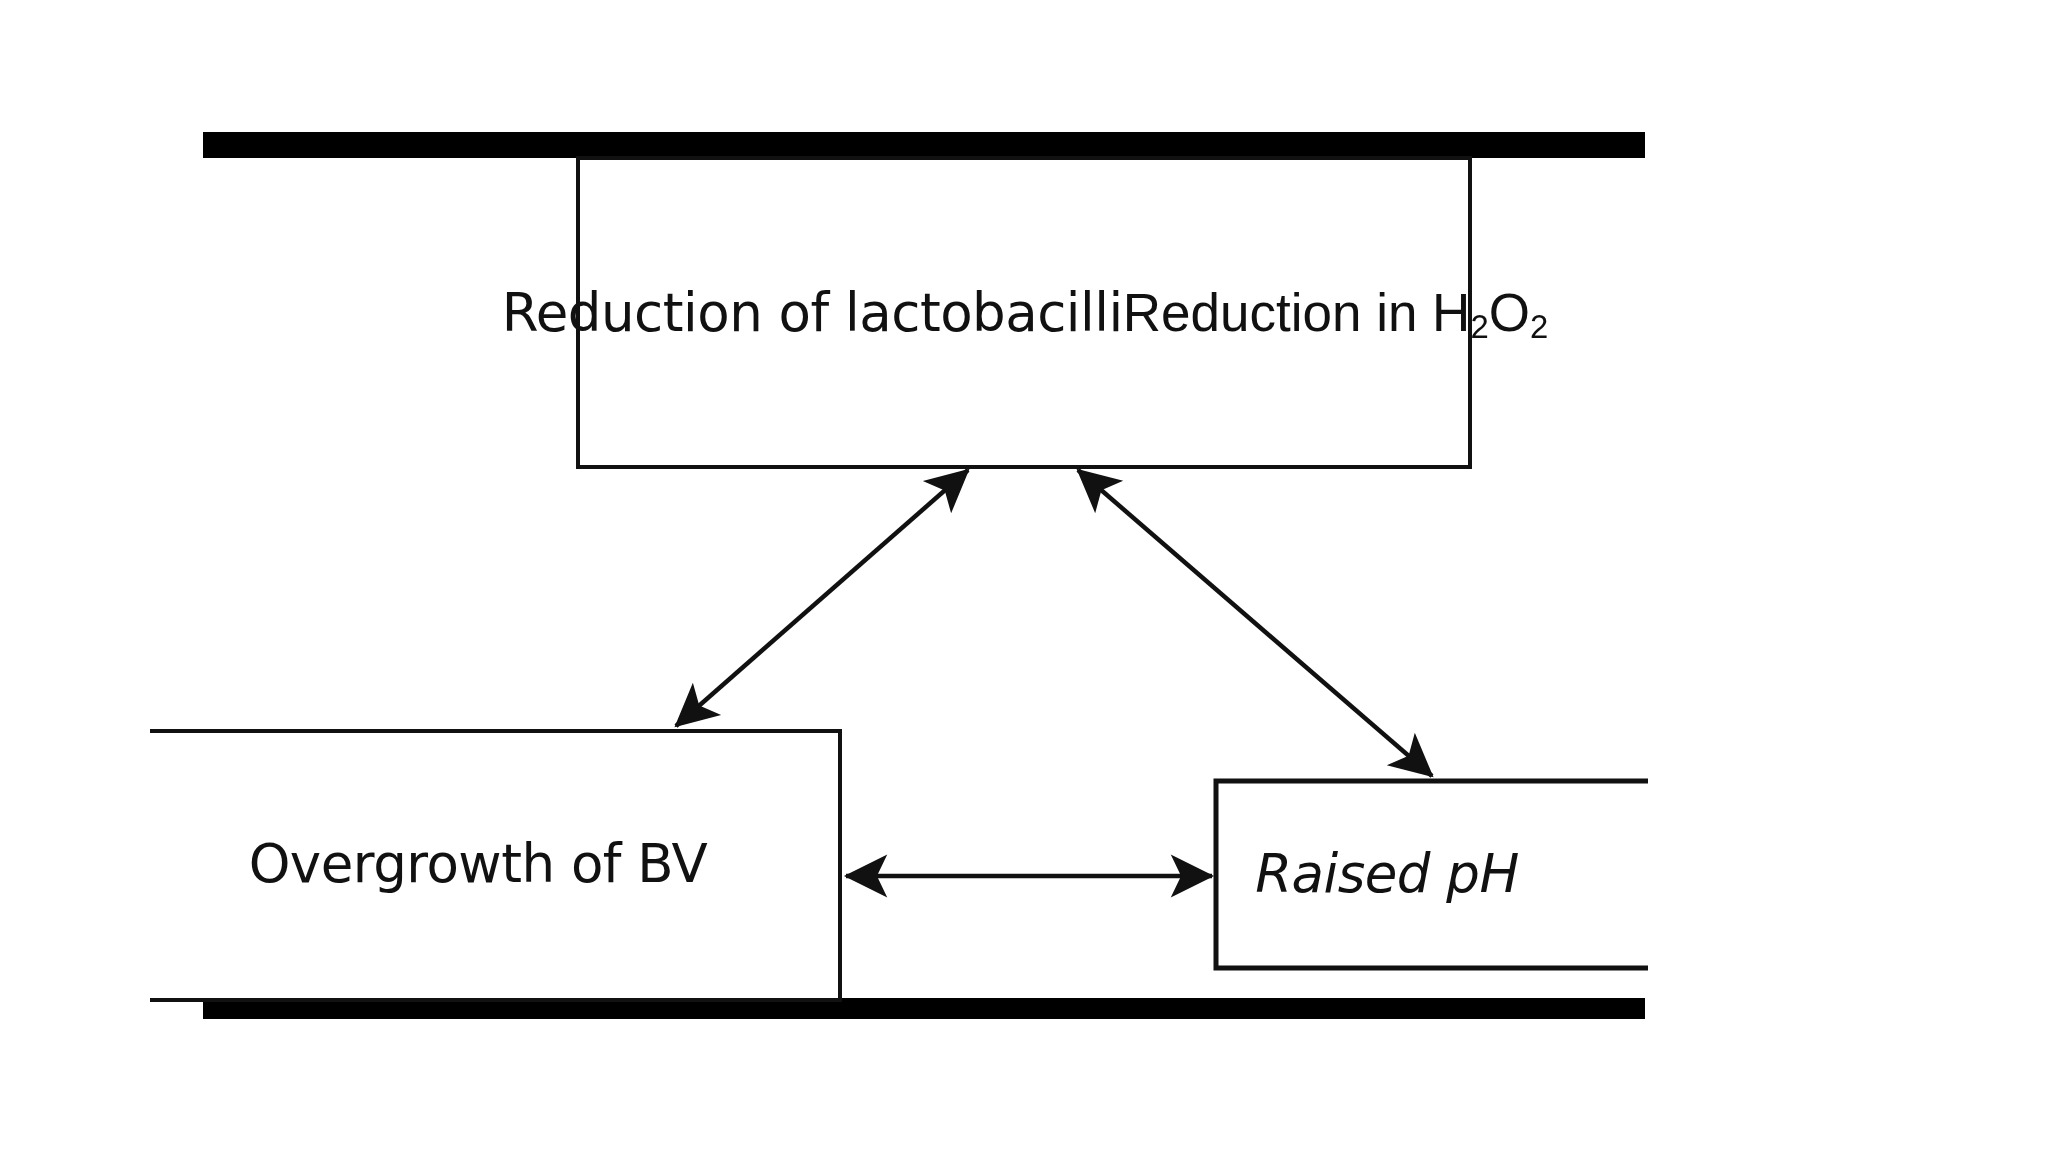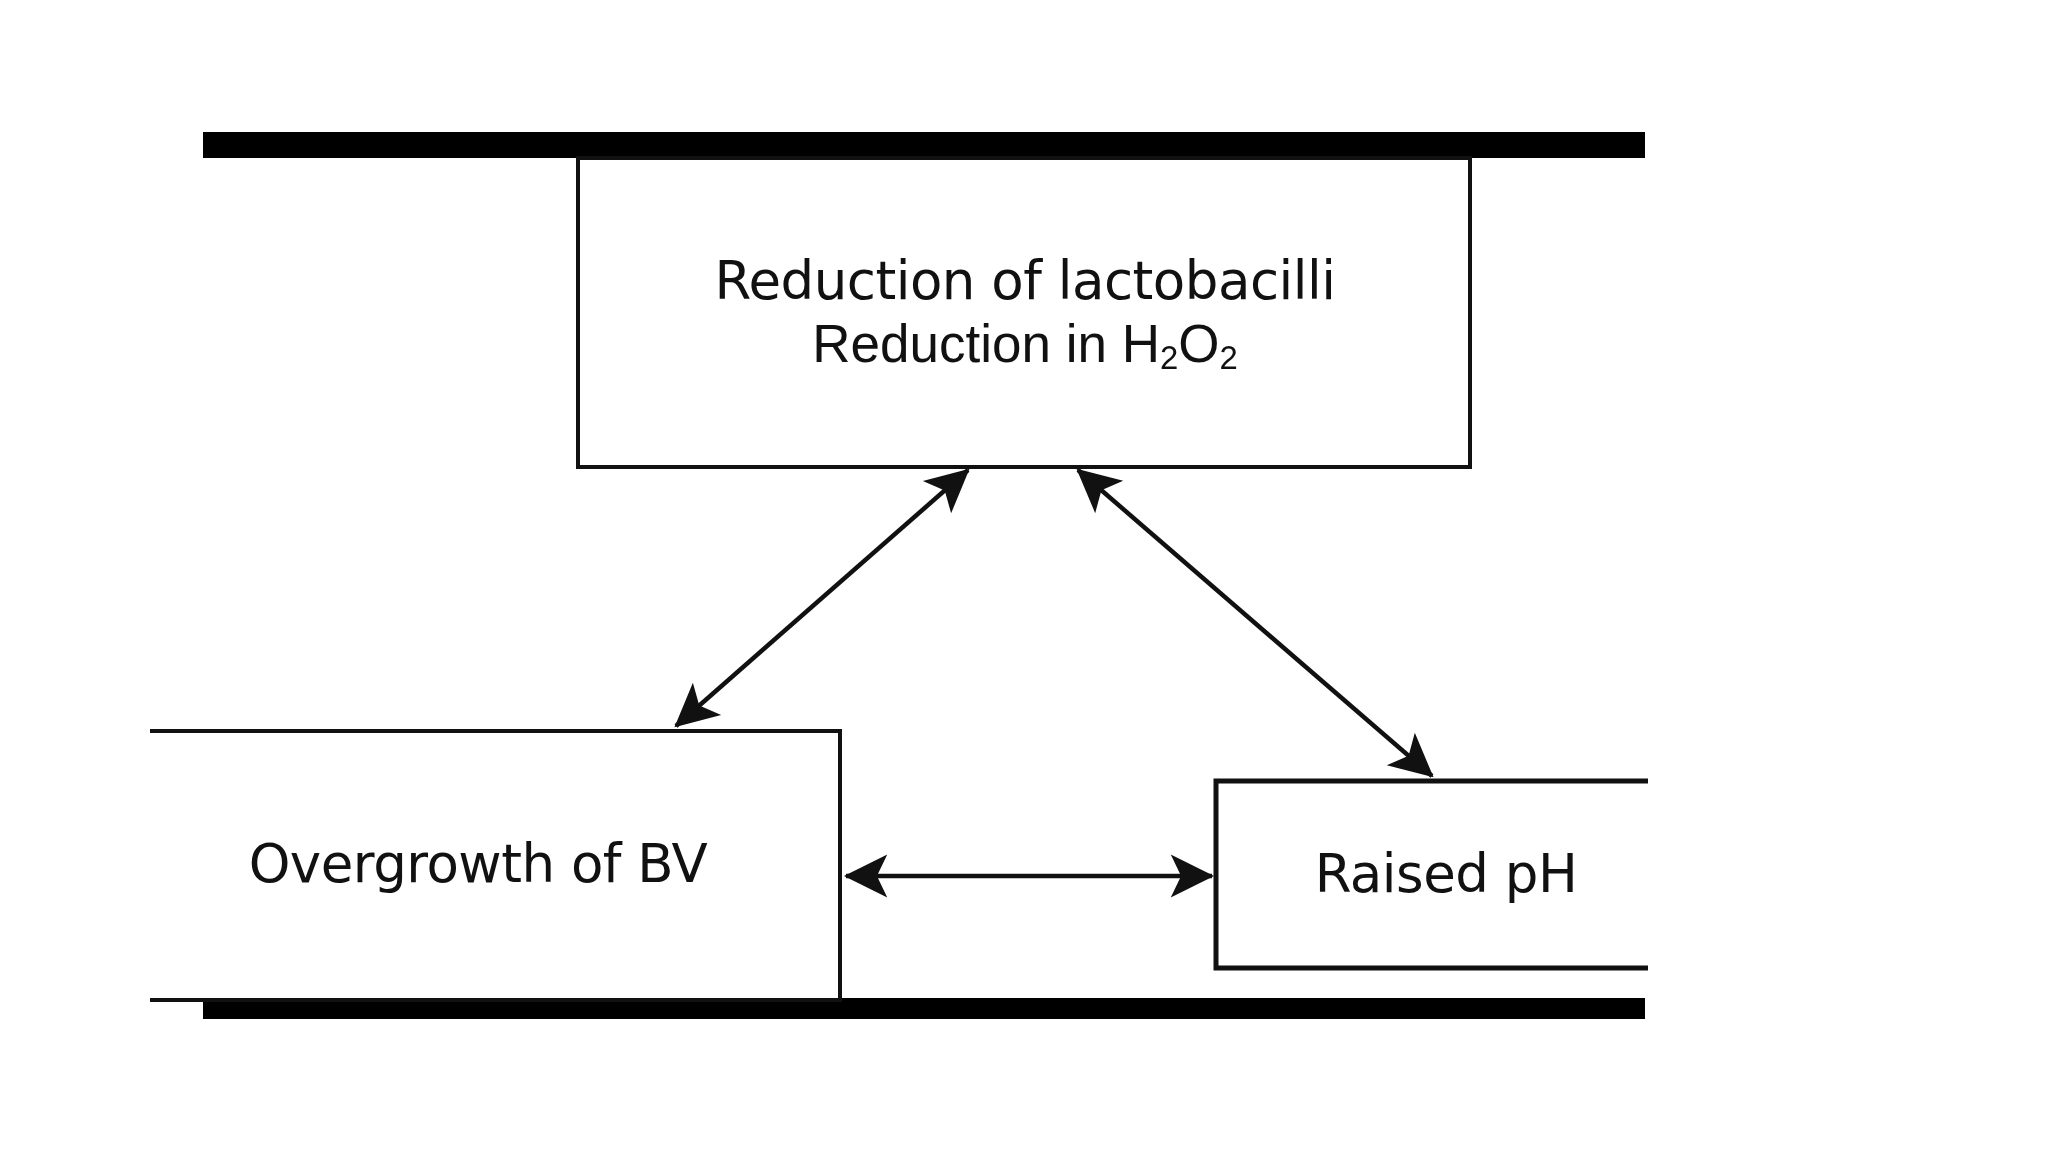--- a/index.html
+++ b/index.html
@@ -29,21 +29,21 @@
     top: 0;
     width: 2048px;
     height: 1152px;
     display: block;
   }
 
   
   .box-text {
     position: absolute;
     display: flex;
-    flex-direction: column;
+    flex-direction: row;
     align-items: center;
     justify-content: center;
     text-align: center;
     color: #111111;
     font-family: "DejaVu Sans", "Liberation Sans", sans-serif;
     font-weight: 400;
     letter-spacing: -0.5px;
     line-height: 1.18;
     white-space: nowrap;
     -webkit-font-smoothing: antialiased;
@@ -59,25 +59,26 @@
 
   #left-box-text {
     left: 134px;
     top: 731px;
     width: 688px;
     height: 266px;
     font-size: 53px;
   }
 
   #right-box-text {
-    left: 1232px;
+    left: 1173px;
     top: 782px;
     width: 428px;
     height: 185px;
     font-size: 53px;
+    font-style: italic;
   }
 
   .text-line {
     display: block;
   }
 
   
   .formula {
     font-family: "Liberation Sans", sans-serif;
     letter-spacing: 0;

